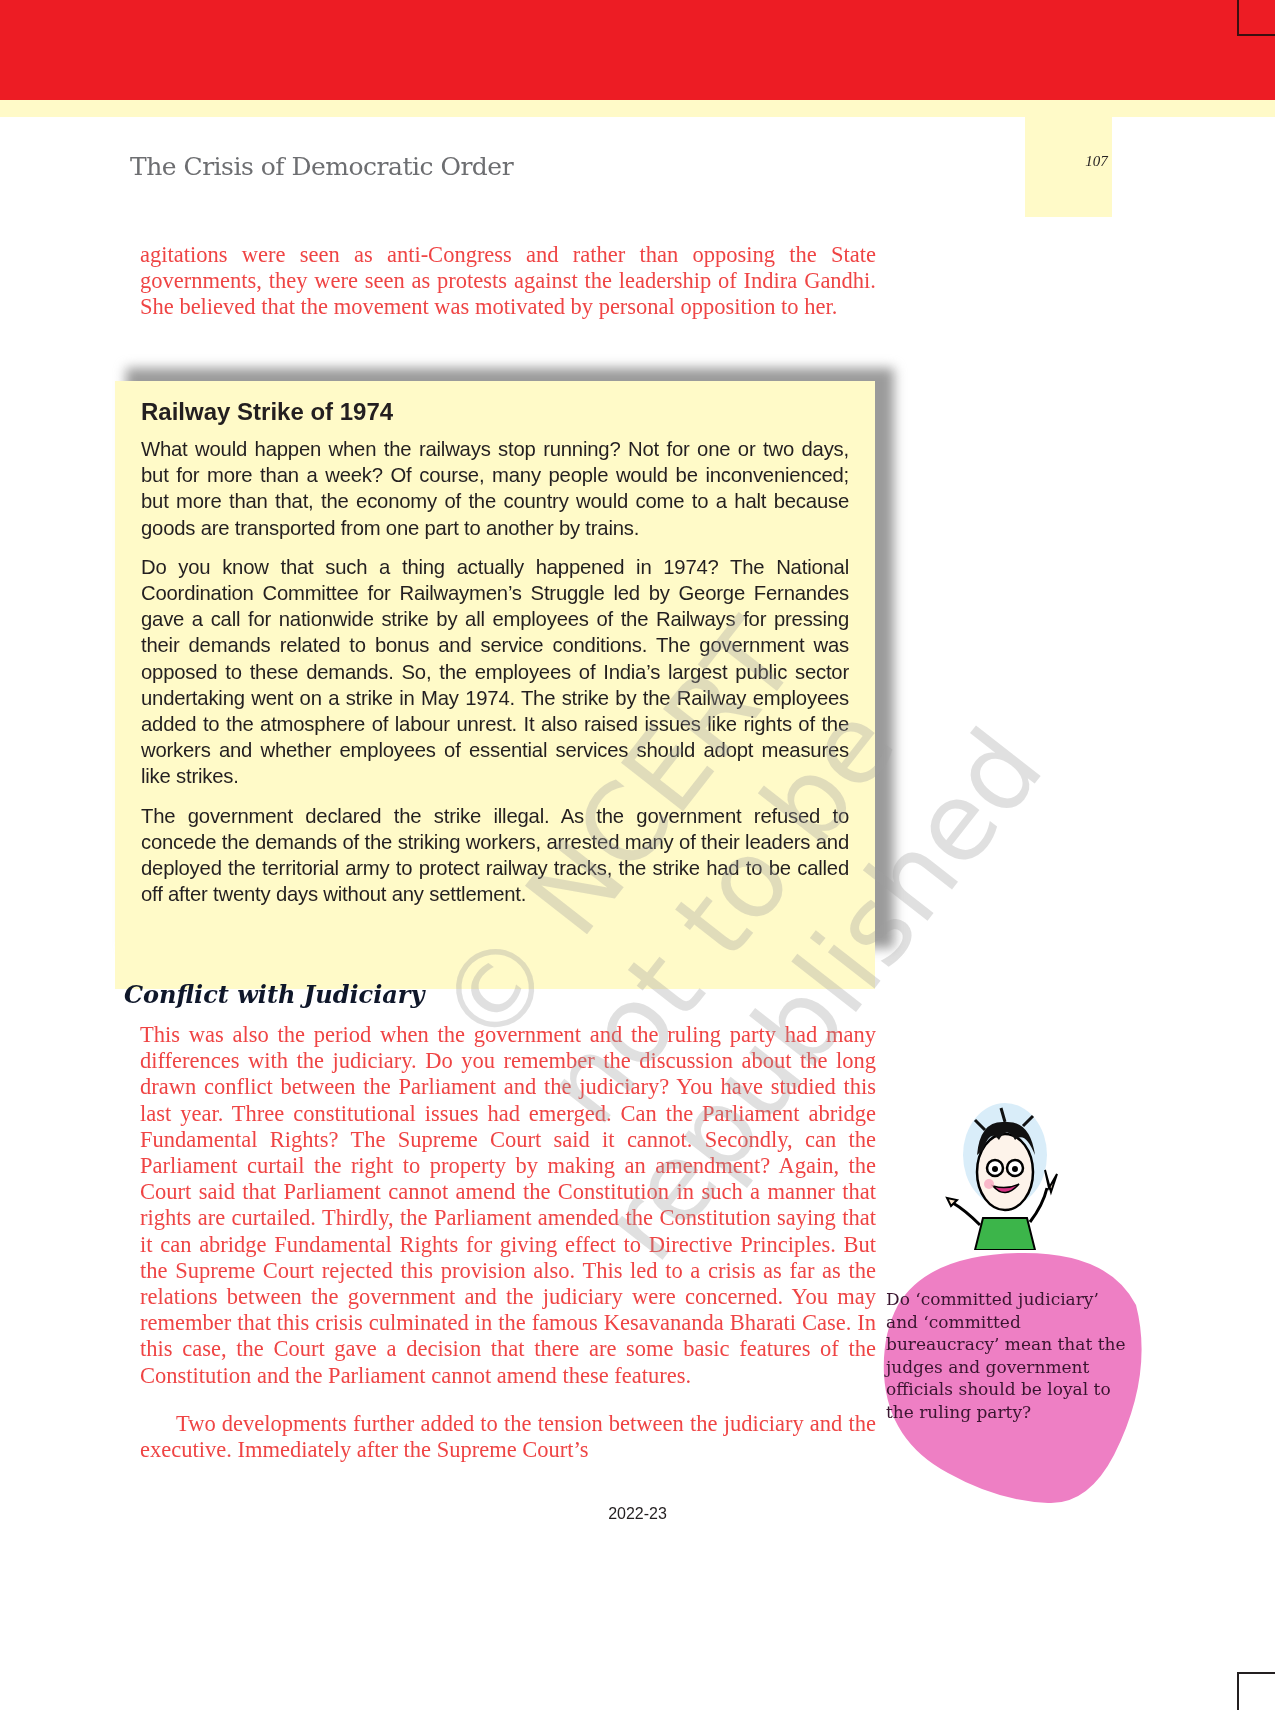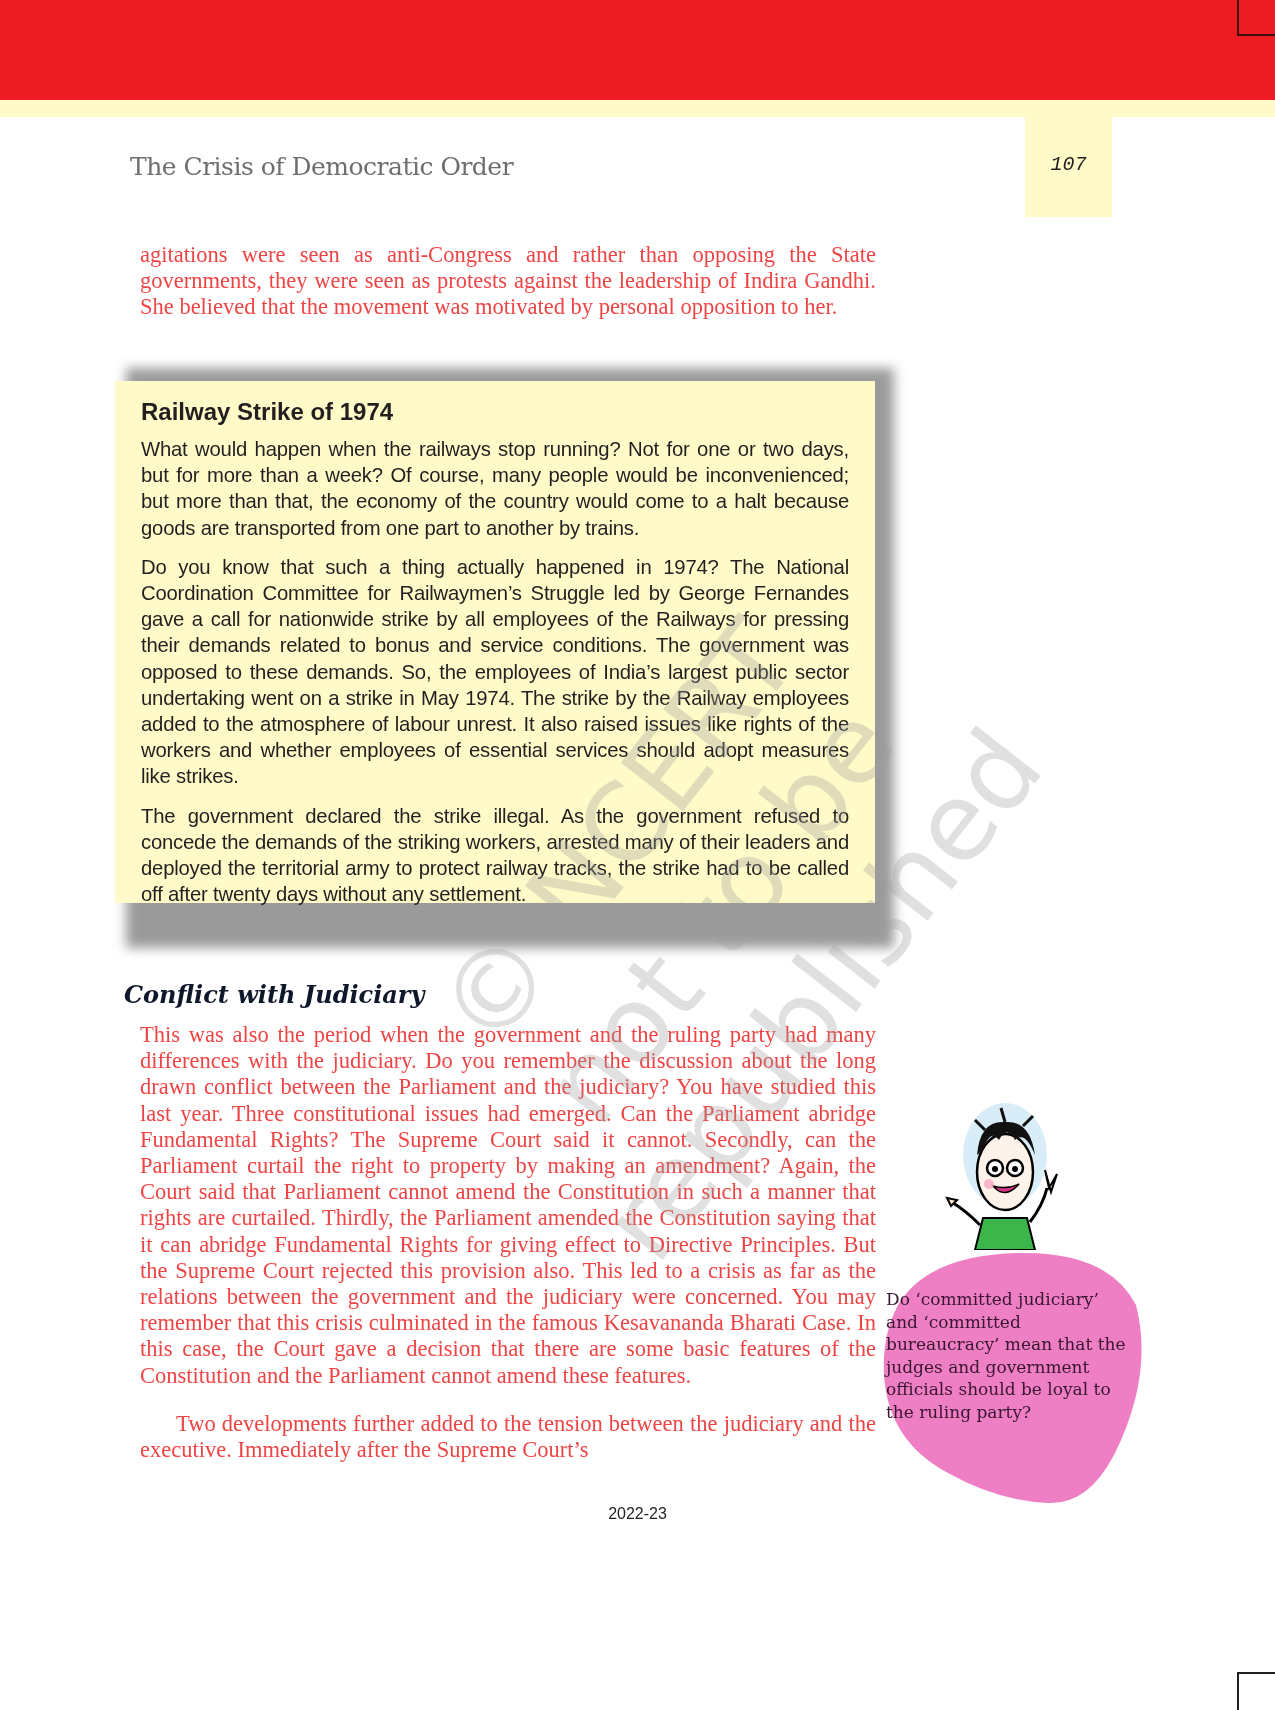--- a/index.html
+++ b/index.html
@@ -9,32 +9,32 @@
     font-family: "Liberation Serif", serif;
     color: #231f20;
   }
   .top-band { position: absolute; left: 0; top: 0; width: 1275px; height: 100px; background: #ed1c24; }
   .cream-band { position: absolute; left: 0; top: 100px; width: 1275px; height: 17px; background: #fffac8; }
   .crop-mark-top { position: absolute; left: 1237px; top: -2px; width: 40px; height: 38px;
     border-left: 2px solid #3a1010; border-bottom: 2px solid #3a1010; box-sizing: border-box; }
   .crop-mark-bottom { position: absolute; left: 1237px; top: 1672px; width: 40px; height: 40px;
     border-left: 2px solid #231f20; border-top: 2px solid #231f20; box-sizing: border-box; }
   .page-num-tab { position: absolute; left: 1025px; top: 115px; width: 87px; height: 102px; background: #fffac8; }
-  .page-num { position: absolute; left: 1025px; top: 153px; width: 87px; text-align: center;
-    font-family: Liberation Mono, monospace; font-style: italic; font-size: 20px; color: #231f20; }
+  .page-num { position: absolute; left: 1053px; top: 153px; width: 87px; text-align: center;
+    font-family: Liberation Serif, serif; font-style: italic; font-size: 15px; color: #231f20; }
   .running-head { position: absolute; left: 130px; top: 152px;
     font-family: "DejaVu Serif", serif; font-size: 25px; color: #6d6e71; letter-spacing: -0.5px; }
 
   .body-text { position: absolute; left: 140px; width: 736px;
     font-size: 22.5px; line-height: 26.2px; text-align: justify; color: #ef4444; }
   .body-text p { margin: 0; }
 
   .box-shadow { position: absolute; left: 126px; top: 368px; width: 768px; height: 580px;
     background: #9a9a9a; filter: blur(6px); }
-  .feature-box { position: absolute; left: 115px; top: 381px; width: 760px; height: 522px;
+  .feature-box { position: absolute; left: 115px; top: 381px; width: 760px; height: 608px;
     background: #fffac8; box-sizing: border-box; padding: 17px 26px 0 26px; }
   .feature-title { font-family: "Liberation Sans", sans-serif; font-weight: bold; font-size: 24px;
     margin: 0 0 10px 0; color: #231f20; }
   .feature-box p { margin: 0 0 13px 0; font-family: "Liberation Sans", sans-serif; font-size: 20.3px;
     line-height: 26.2px; text-align: justify; color: #231f20; letter-spacing: -0.2px; }
 
   .section-heading { position: absolute; left: 124px; top: 980px;
     font-family: "DejaVu Serif", serif; font-style: italic; font-weight: bold; font-size: 24px; color: #0f172a; }
 
   .watermark { position: absolute; left: 170px; top: 720px; width: 1100px; text-align: center;

